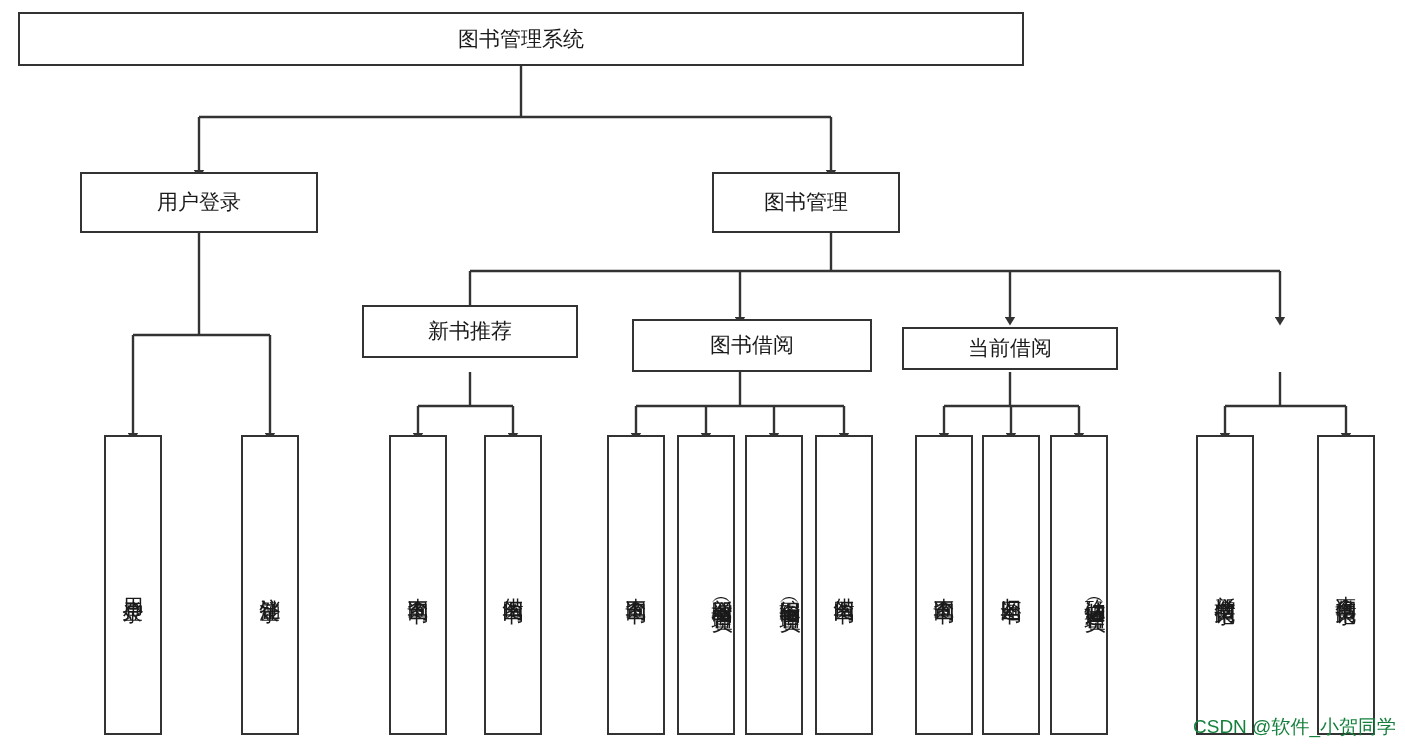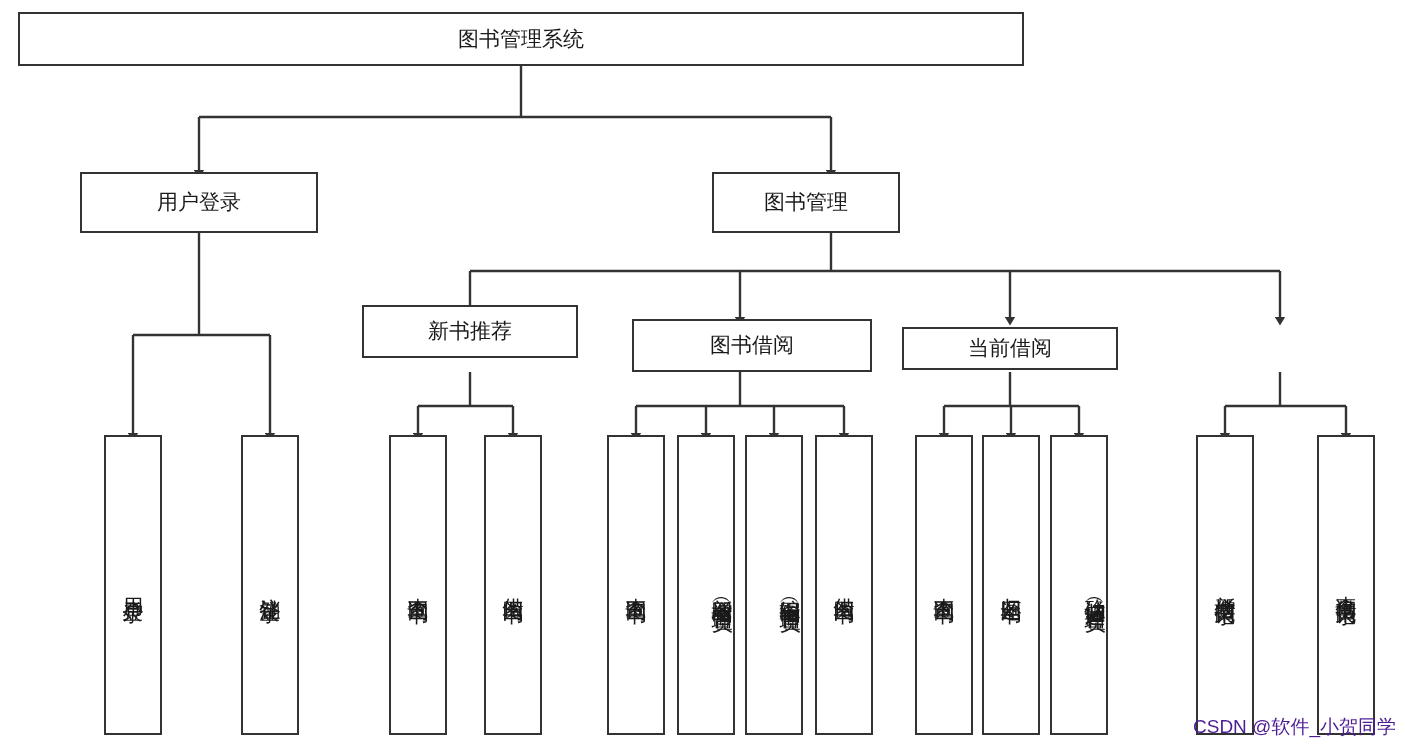--- a/index.html
+++ b/index.html
@@ -126,13 +126,13 @@
       <div class="node-label">确认归还（管理员）</div>
     </div>
     <div class="node-box vert" style="left: 1196px; top: 435px; width: 58px; height: 300px; border-color: rgb(51, 51, 51);">
       <div class="node-label">新增借阅记录</div>
     </div>
     <div class="node-box vert" style="left: 1317px; top: 435px; width: 58px; height: 300px; border-color: rgb(51, 51, 51);">
       <div class="node-label">查询借阅记录</div>
     </div>
   </div>
 
-<div id="watermark" style="left: 1193px; top: 714px; color: #4c1d95;">CSDN @软件_小贺同学</div>
+<div id="watermark" style="left: 1193px; top: 714px; color: #15803d;">CSDN @软件_小贺同学</div>
 
 </body></html>

